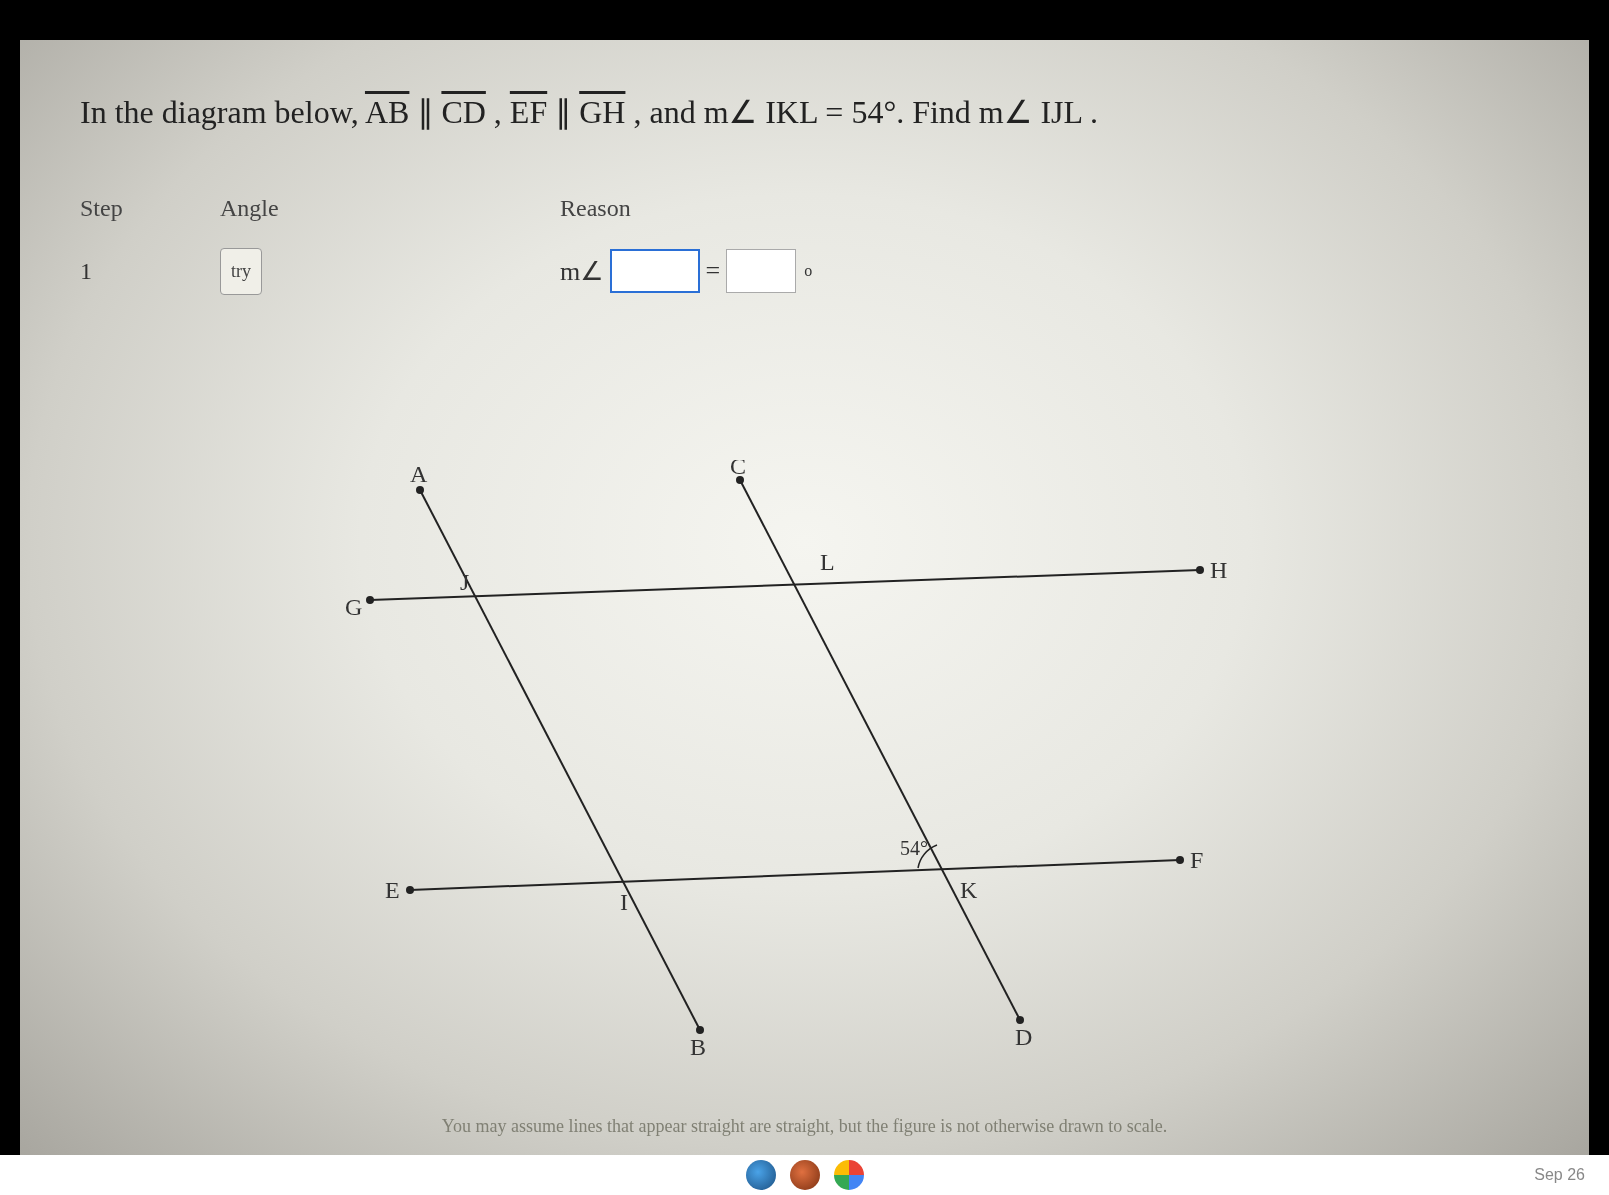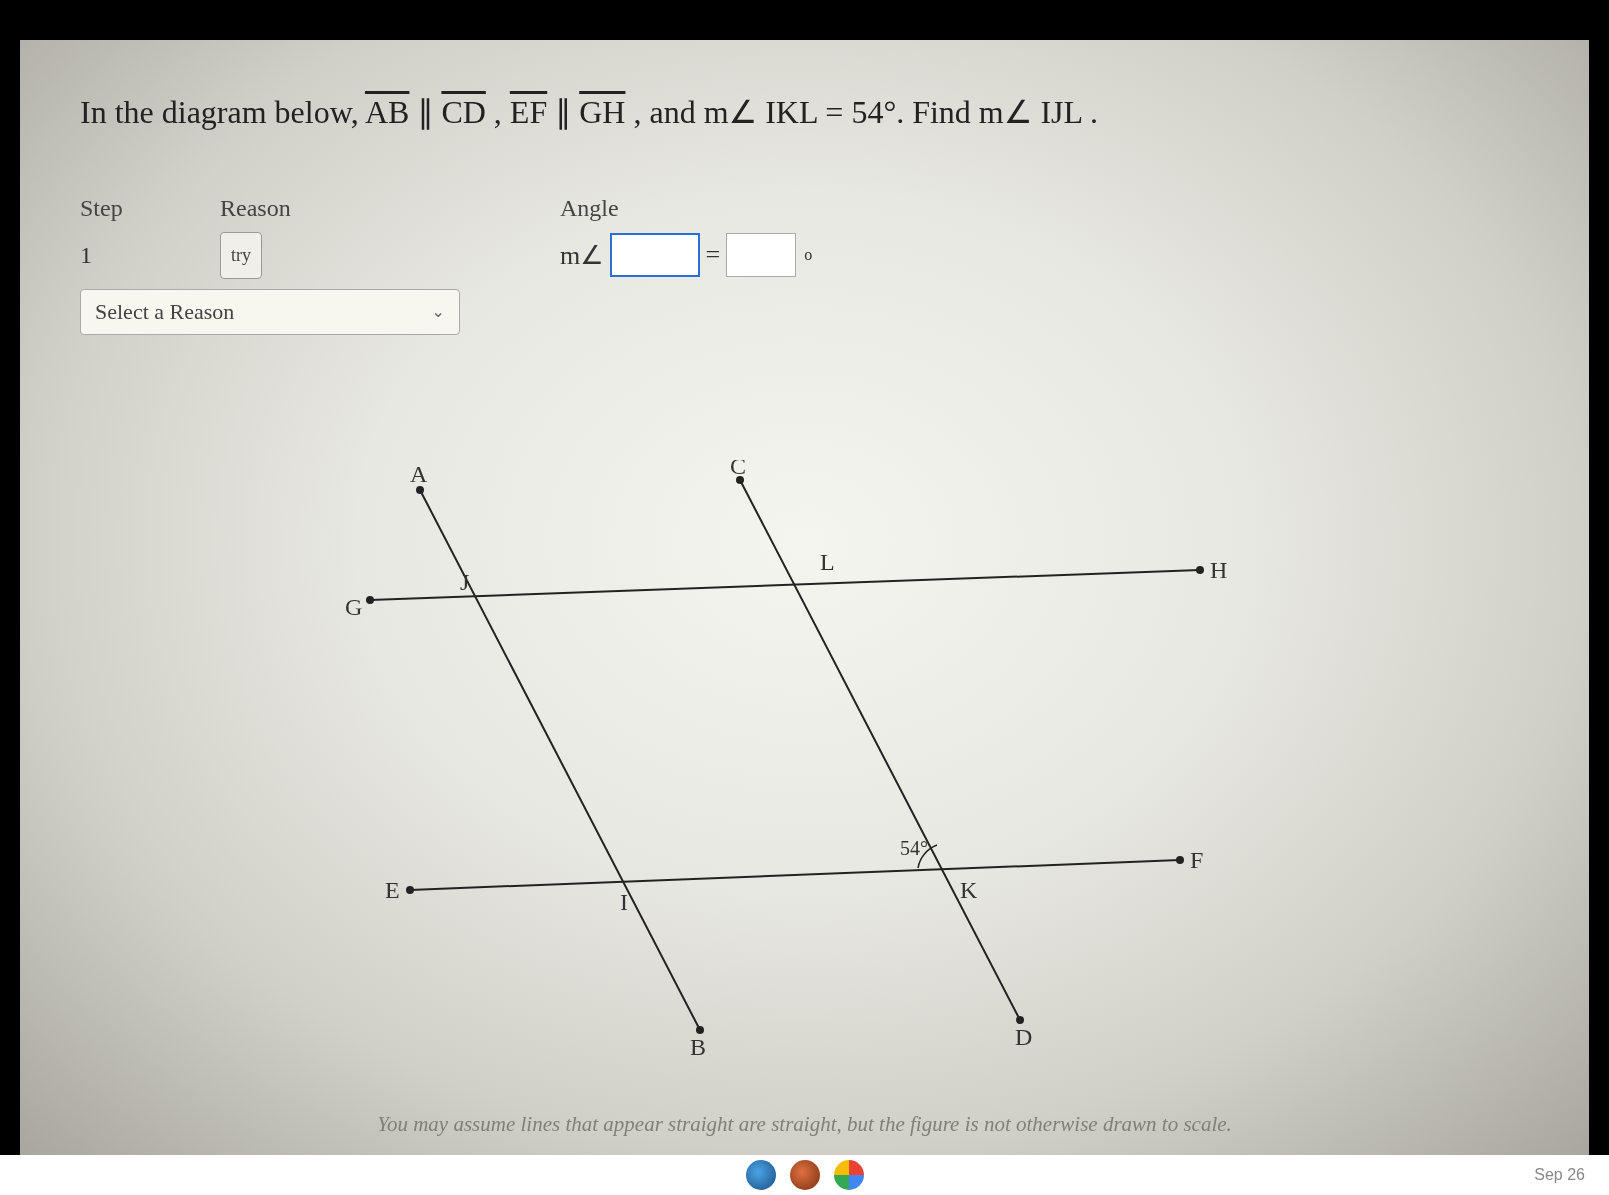--- a/index.html
+++ b/index.html
@@ -21,21 +21,21 @@
   .question {
     font-size: 32px;
     color: #222;
     margin-bottom: 60px;
     line-height: 1.4;
   }
   .overline { text-decoration: overline; }
   .steps {
     display: grid;
     grid-template-columns: 140px 340px 440px;
-    row-gap: 10px;
+    row-gap: 26px;
     align-items: center;
     font-size: 24px;
     color: #333;
   }
   .steps .hdr { font-weight: normal; color: #444; }
   .try-btn {
     display: inline-block;
     border: 1px solid #999;
     border-radius: 4px;
     padding: 12px 10px;
@@ -72,23 +72,22 @@
   .chev { font-size: 16px; color: #666; }
   .diagram {
     position: absolute;
     left: 280px; top: 420px;
     width: 940px; height: 600px;
   }
   .footnote {
     position: absolute;
     bottom: 18px; left: 0; right: 0;
     text-align: center;
-    font-size: 21px;
+    font-size: 18px;
     color: #808074;
-    font-style: italic;
   }
   .taskbar {
     position: absolute;
     bottom: 0; left: 0; right: 0;
     height: 40px;
     background: #ffffff;
     display: flex; align-items: center; justify-content: center; gap: 14px;
   }
   .taskbar .date {
     position: absolute; right: 24px; color: #888; font-size: 16px; font-family: Arial, sans-serif;
@@ -115,38 +114,34 @@
     <span class="overline">GH</span>
     <span>, and m∠</span>
     <span>IKL</span>
     <span> = 54°. Find m∠</span>
     <span>IJL</span>
     <span>.</span>
   </div>
 
   <div class="steps">
     <div class="hdr">Step</div>
+    <div class="hdr">Angle</div>
     <div class="hdr">Reason</div>
-    <div class="hdr">Angle</div>
 
     <div>1</div>
 
     <div>
       <span class="try-btn">try</span>
     </div>
     <div class="angle-row">
       <span>m∠</span>
       <input class="angle-input" value="" style="">
       <span>=</span>
       <input class="value-input" value="" style="">
       <span class="deg-sup">o</span>
-    </div>
-    <div class="reason-select">
-      <span>Select a Reason</span>
-      <span class="chev">⌄</span>
     </div>
   </div>
 
   <svg class="diagram" viewBox="0 0 940 600">
     <g stroke="#222" stroke-width="2" fill="none">
       <line x1="120" y1="30" x2="400" y2="570"></line>
       <line x1="440" y1="20" x2="720" y2="560"></line>
       <line x1="70" y1="140" x2="900" y2="110"></line>
       <line x1="110" y1="430" x2="880" y2="400"></line>
     </g>

